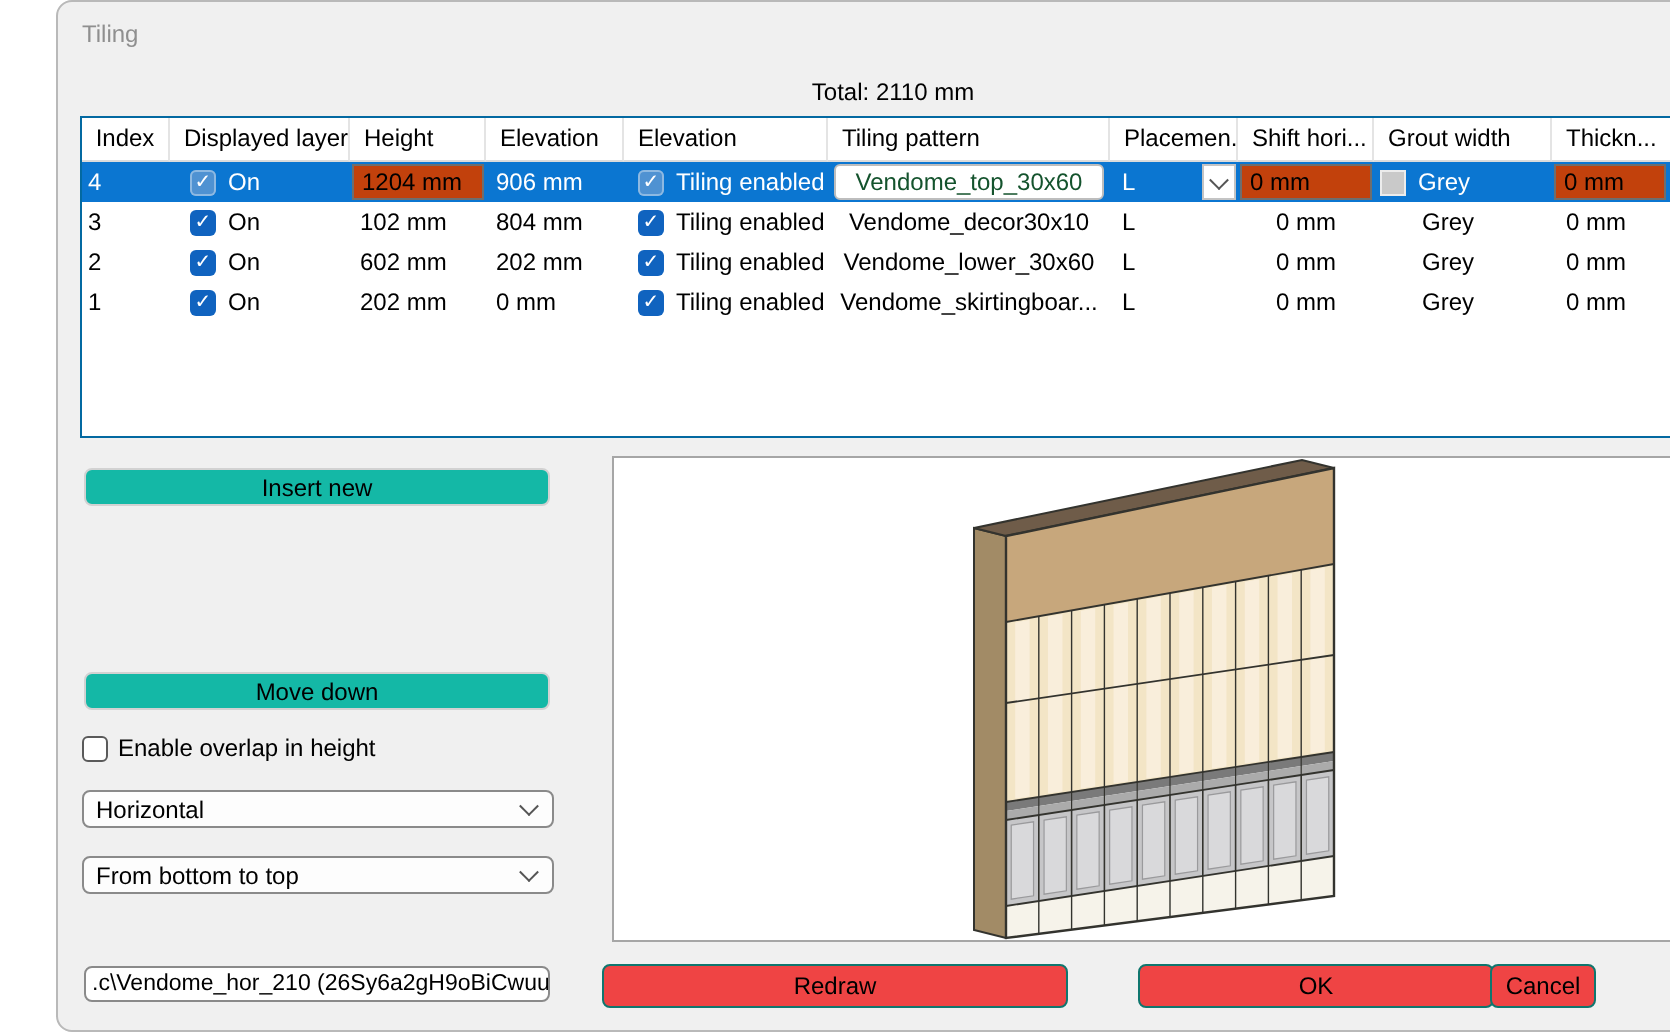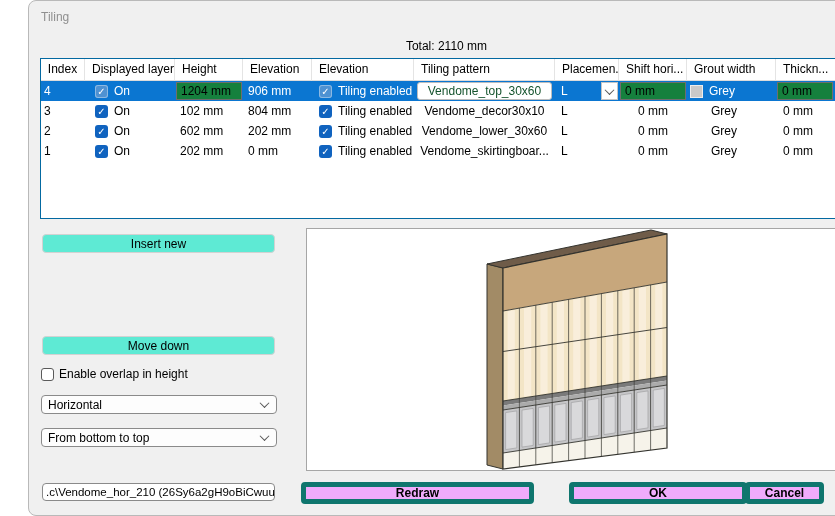--- a/index.html
+++ b/index.html
@@ -30,59 +30,59 @@
   .cell { height:20px; display:flex; align-items:center; overflow:hidden; white-space:nowrap; }
   .pad3 { padding-left:3px; } .pad5 { padding-left:5px; } .pad6 { padding-left:6px; }
   .pad7 { padding-left:7px; } .pad10 { padding-left:10px; } .pad24 { padding-left:24px; }
   .centered { justify-content:center; }
 
   .checkbox { width:13px; height:13px; border-radius:3px; background:#1063bf; color:#fff;
               font-size:10px; line-height:13px; display:inline-flex; align-items:center;
               justify-content:center; flex:0 0 13px; margin-right:6px; }
   .checkbox.on-blue { background:#4f92d2; box-shadow:inset 0 0 0 1px #8db9e2; }
 
-  .editbox { height:18px; width:calc(100% - 2px); margin:0 1px; background:#15803d; color:#000;
+  .editbox { height:18px; width:calc(100% - 2px); margin:0 1px; background:#c2410c; color:#000;
              border:1px solid #6e6e6e; display:flex; align-items:center; padding-left:4px; }
   .editbox.short { width:56px; }
   .pattern-btn { height:18px; width:calc(100% - 6px); margin:0 3px; background:#fff; color:#14532d;
                  border:1px solid #bdbdbd; border-radius:3px; display:flex; align-items:center;
                  justify-content:center; }
   .placement-cell { position:relative; }
   .dd-mini { position:absolute; right:1px; top:1px; width:17px; height:18px; background:#fff;
              border:1px solid #c4c4c4; display:flex; align-items:center; justify-content:center; }
   .chev { width:7px; height:7px; border-left:1.4px solid #555; border-bottom:1.4px solid #555;
           transform:rotate(-45deg) translate(1px,-1px); }
   .swatch { width:13px; height:13px; background:#c9c9c9; border:1px solid #ececec;
             margin:0 6px 0 3px; flex:0 0 13px; }
 
   
-  .side-btn { position:absolute; left:13px; width:233px; height:19px; background:#5eead4;
+  .side-btn { position:absolute; left:13px; width:233px; height:19px; background:#14b8a6;
               border:1px solid #d2d2d2; border-radius:4px; display:flex; align-items:center;
               justify-content:center; }
   .overlap-row { position:absolute; left:12px; top:366px; display:flex; align-items:center; }
   .cb-empty { width:13px; height:13px; background:#fff; border:1px solid #5a5a5a; border-radius:3px;
               margin-right:5px; }
   .dropdown { position:absolute; left:12px; width:236px; height:19px; background:#fdfdfd;
               border:1px solid #8a8a8a; border-radius:4px; display:flex; align-items:center;
               padding:0 8px 0 6px;justify-content:space-between; }
   .dropdown .chev { margin-left:auto; }
   .path-input { position:absolute; left:13px; top:482px; width:233px; height:18px; background:#fff;
                 border:1px solid #8a8a8a; border-radius:4px; display:flex; align-items:center;
                 padding-left:3px; overflow:hidden; white-space:nowrap; font-size:11.5px; }
 
   
   .preview { position:absolute; left:277px; top:227px; width:545px; height:243px; background:#fff;
              border:1px solid #a6a6a6; }
 
   
-  .bottom-btn { position:absolute; top:481px; height:22px; background:#f0abfc; border:5px solid #0f766e;
-                border-radius:4px; display:flex; align-items:center; justify-content:center;font-weight:bold; }
+  .bottom-btn { position:absolute; top:481px; height:22px; background:#ef4444; border:1px solid #0f766e;
+                border-radius:4px; display:flex; align-items:center; justify-content:center; }
   .btn-redraw { left:272px; width:233px; }
   .btn-ok { left:540px; width:178px; }
-  .btn-cancel { left:716px; width:79px;text-align:center; }
+  .btn-cancel { left:716px; width:53px;text-align:center; }
 </style>
 </head>
 <body>
 
 <div class="dialog">
 
   <div class="titlebar">
     <span class="title">Tiling</span>
     <span class="close-btn">×</span>
   </div>

